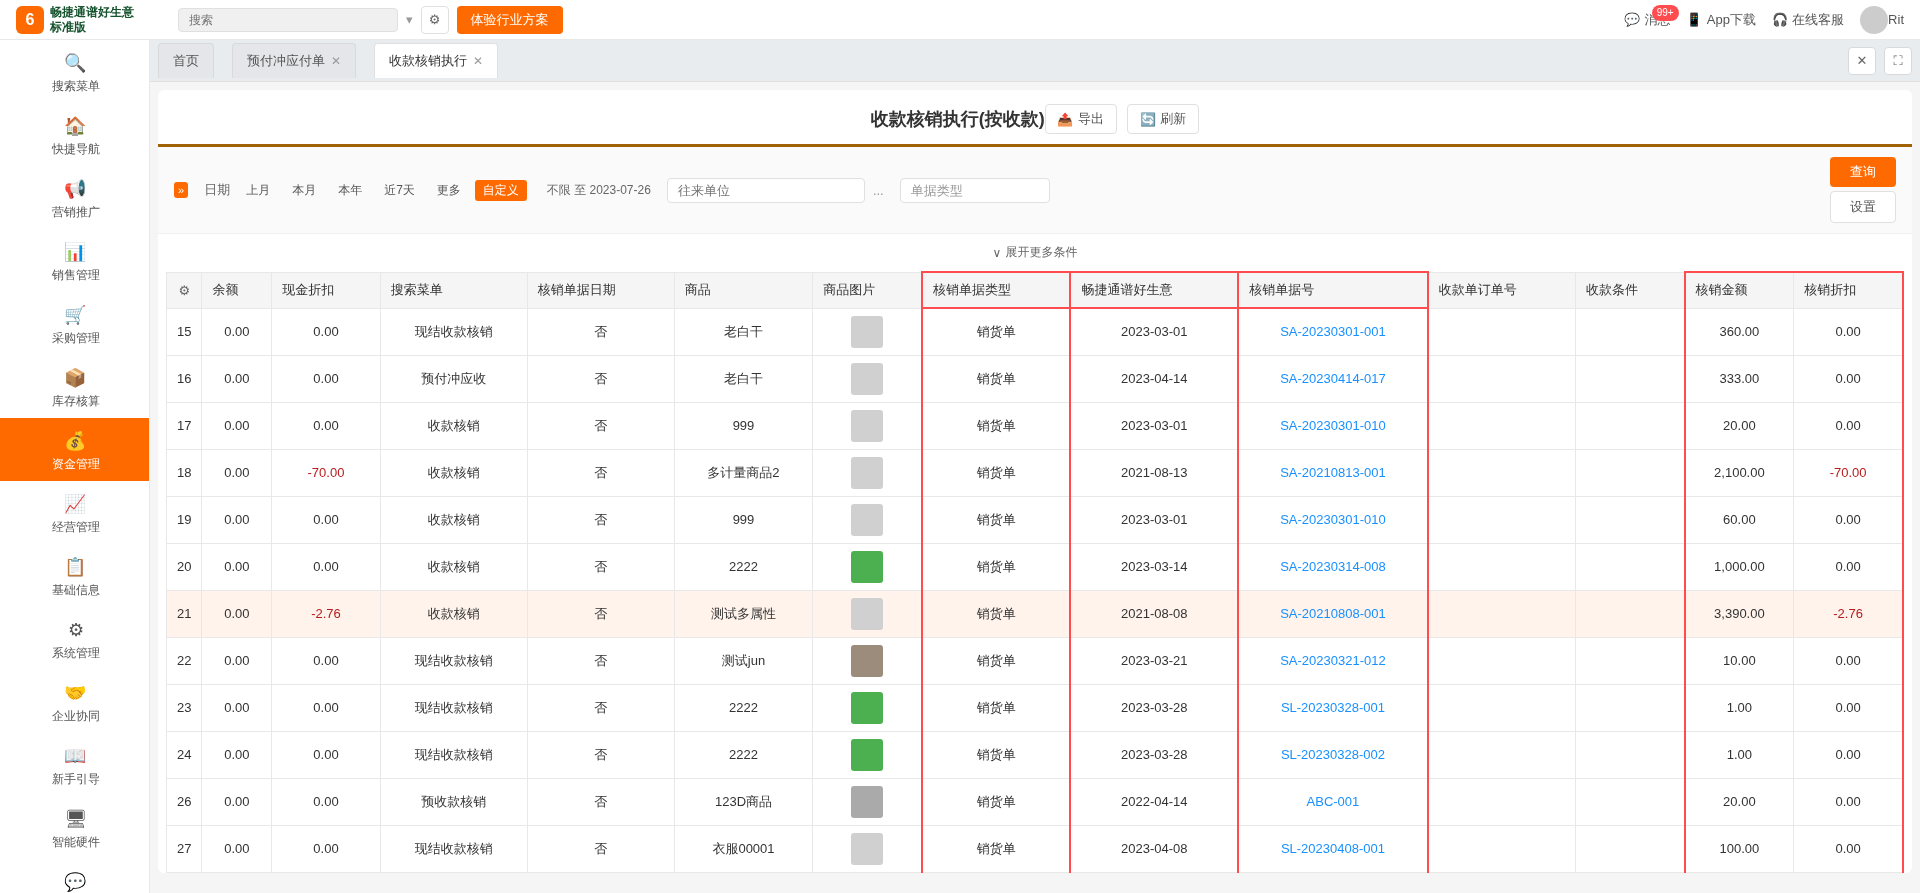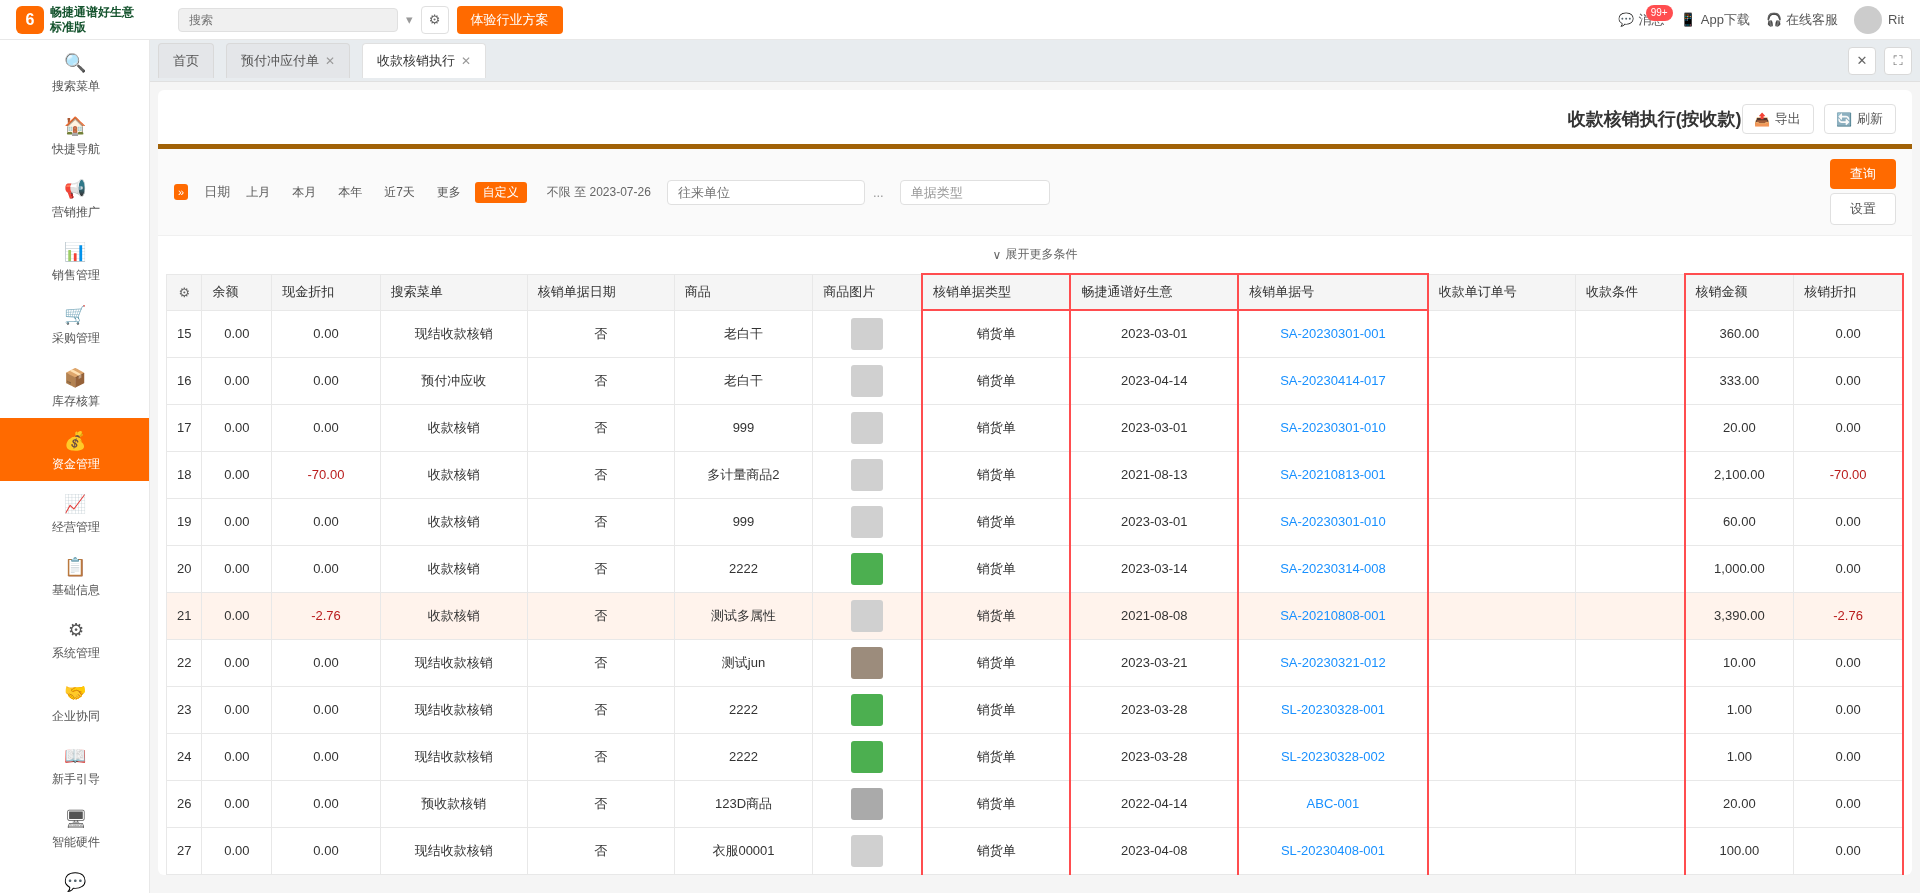--- a/index.html
+++ b/index.html
@@ -27,33 +27,33 @@
     
     .sidebar { width: 150px; background: #fff; border-right: 1px solid #e8e8e8; display: flex; flex-direction: column; }
     .sidebar-item { display: flex; flex-direction: column; align-items: center; padding: 12px 0 8px; cursor: pointer; color: #555; gap: 4px; font-size: 12px; border-left: 3px solid transparent; }
     .sidebar-item.active { color: #fff; background: #ff6a00; border-left-color: #ff6a00; }
     .sidebar-icon { font-size: 18px; }
 
     
     .main { flex: 1; display: flex; flex-direction: column; overflow: hidden; }
 
     
-    .tab-bar { height: 42px; background: #f0f2f5; display: flex; align-items: center; border-bottom: 1px solid #e0e0e0; padding: 0 8px; gap: 12px; position: relative; }
+    .tab-bar { height: 42px; background: #f0f2f5; display: flex; align-items: center; border-bottom: 1px solid #e0e0e0; padding: 0 8px; gap: 18px; position: relative; }
     .tab { display: flex; align-items: center; gap: 6px; padding: 8px 14px; border-radius: 4px 4px 0 0; background: #e4e6e9; color: #555; cursor: pointer; font-size: 13px; border: 1px solid #d9d9d9; border-bottom: none; }
     .tab.active { background: #fff; color: #333; border-color: #e0e0e0; }
     .tab-close { font-size: 12px; color: #999; cursor: pointer; }
     .tab-actions { margin-left: auto; display: flex; gap: 8px; }
     .tab-action-btn { width: 28px; height: 28px; border: 1px solid #d9d9d9; border-radius: 4px; background: #fff; display: flex; align-items: center; justify-content: center; cursor: pointer; color: #666; }
 
     
     .content { flex: 1; overflow: auto; padding: 0; background: #f5f5f5; }
     .page { background: #fff; margin: 8px; border-radius: 6px; }
 
     
-    .page-header { padding: 14px 16px 10px; display: flex; align-items: center; justify-content: flex-end; border-bottom: 5px solid #a16207; }
+    .page-header { padding: 14px 16px 10px; display: flex; align-items: center; justify-content: center; border-bottom: 3px solid #a16207; }
     .page-title { font-size: 18px; font-weight: bold; color: #333; }
     .page-actions { display: flex; gap: 10px; }
     .action-btn { display: flex; align-items: center; gap: 4px; padding: 5px 12px; border: 1px solid #e0e0e0; border-radius: 4px; background: #fff; color: #555; cursor: pointer; font-size: 13px; }
 
     
     .filter-bar { padding: 10px 16px; background: #fafafa; border-bottom: 1px solid #f0f0f0; display: flex; align-items: center; gap: 16px; flex-wrap: wrap; }
     .filter-group { display: flex; align-items: center; gap: 8px; }
     .filter-label { color: #666; font-size: 13px; }
     .date-options { display: flex; gap: 6px; align-items: center; }
     .date-btn { padding: 2px 8px; border-radius: 3px; cursor: pointer; font-size: 12px; color: #555; }
@@ -80,21 +80,21 @@
     .col-highlight-no { border-left: 2px solid #ff4d4f !important; border-right: 2px solid #ff4d4f !important; }
     .col-highlight-amount { border-left: 2px solid #ff4d4f !important; }
     .col-highlight-discount { border-right: 2px solid #ff4d4f !important; }
     thead th.col-highlight-type { border-top: 2px solid #ff4d4f !important; }
     thead th.col-highlight-date { border-top: 2px solid #ff4d4f !important; }
     thead th.col-highlight-no { border-top: 2px solid #ff4d4f !important; }
     thead th.col-highlight-amount { border-top: 2px solid #ff4d4f !important; }
     thead th.col-highlight-discount { border-top: 2px solid #ff4d4f !important; }
 
     
-    .user-info { display: flex; align-items: center; gap: 6px; }
+    .user-info { display: flex; align-items: center; }
   </style>
 </head>
 <body>
 
 <div class="top-bar">
   <div class="top-bar-logo">
     <div class="logo-icon">6</div>
     <div class="logo-text">
       <div>畅捷通谱好生意</div>
       <div>标准版</div>

